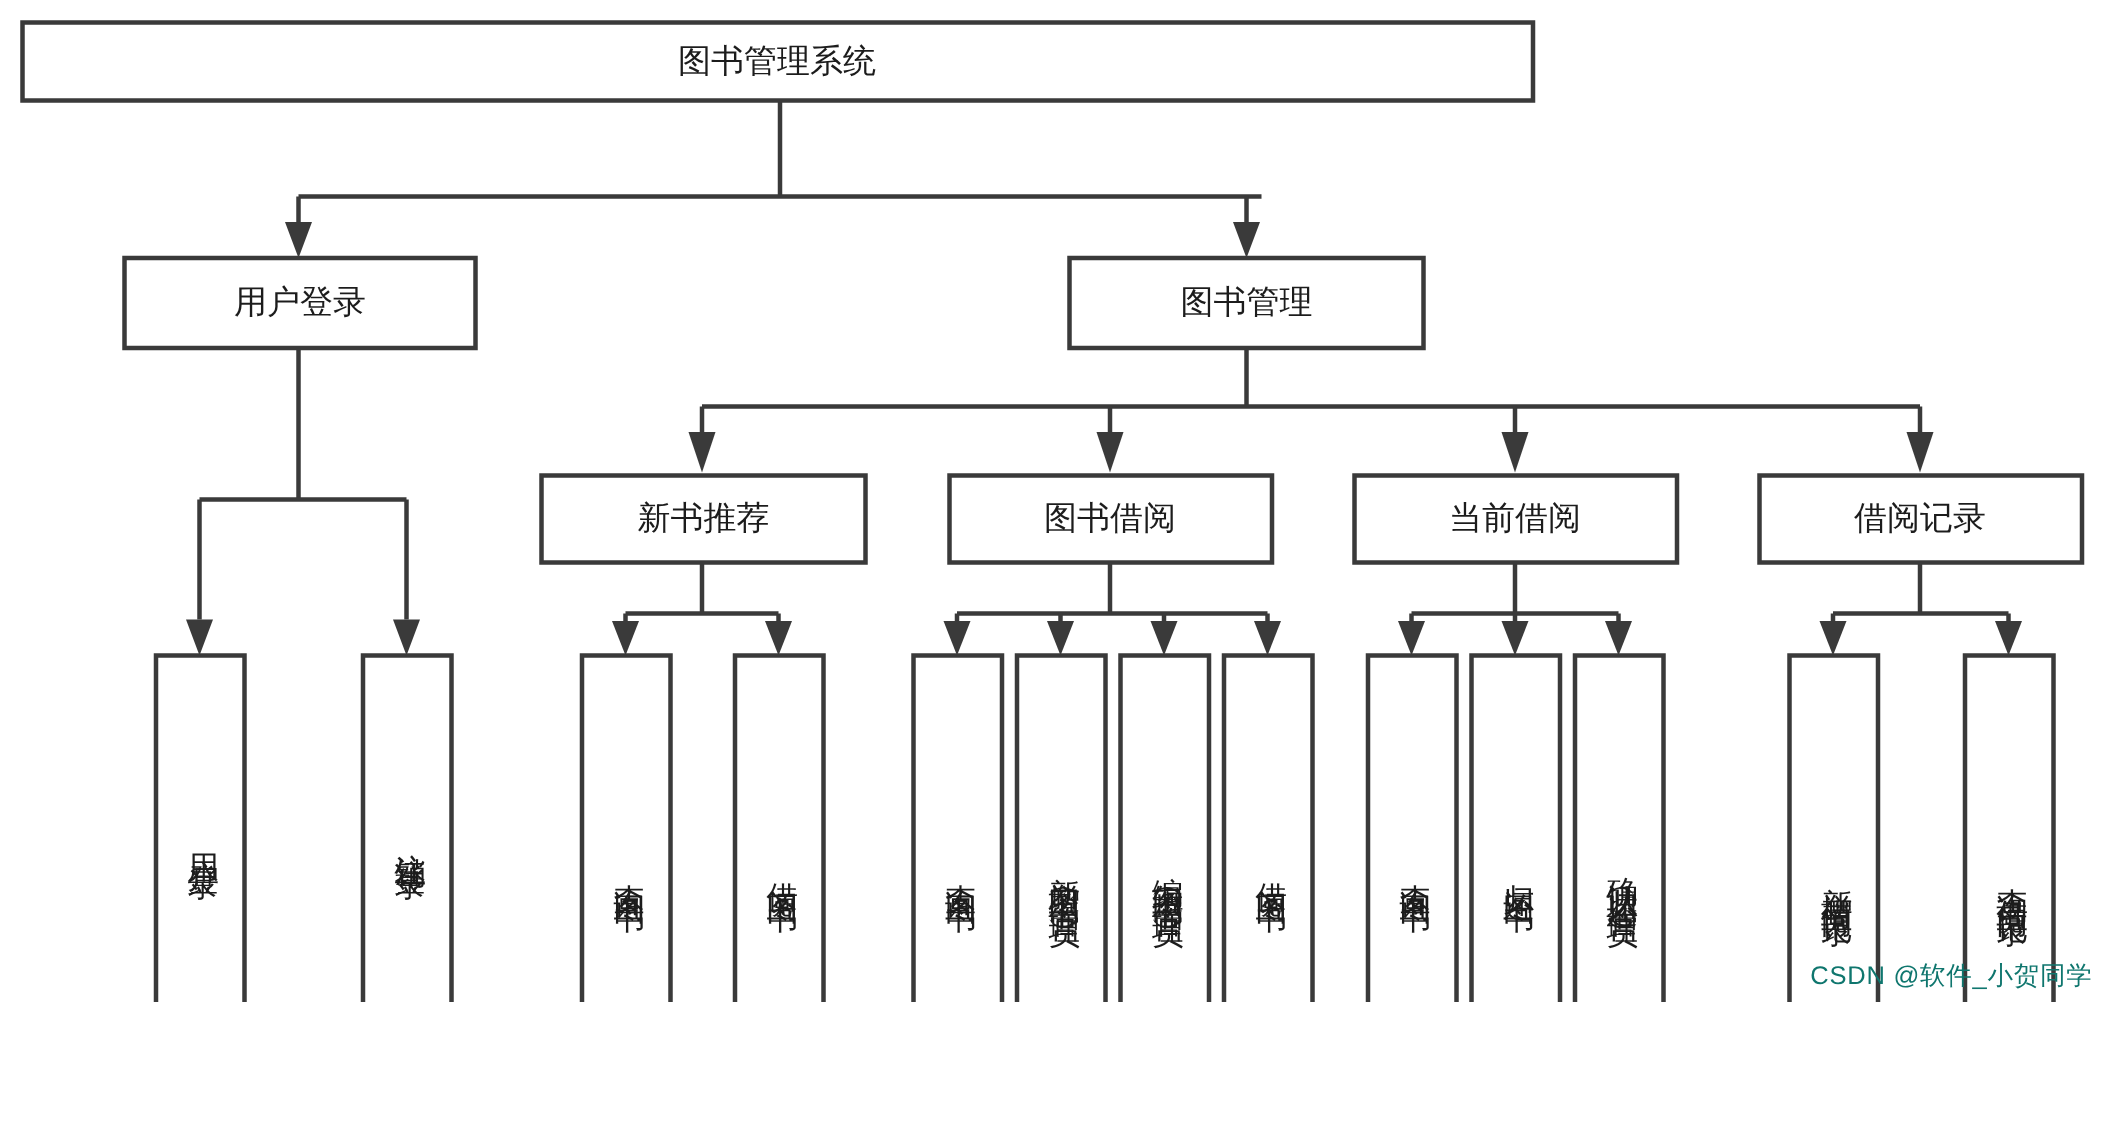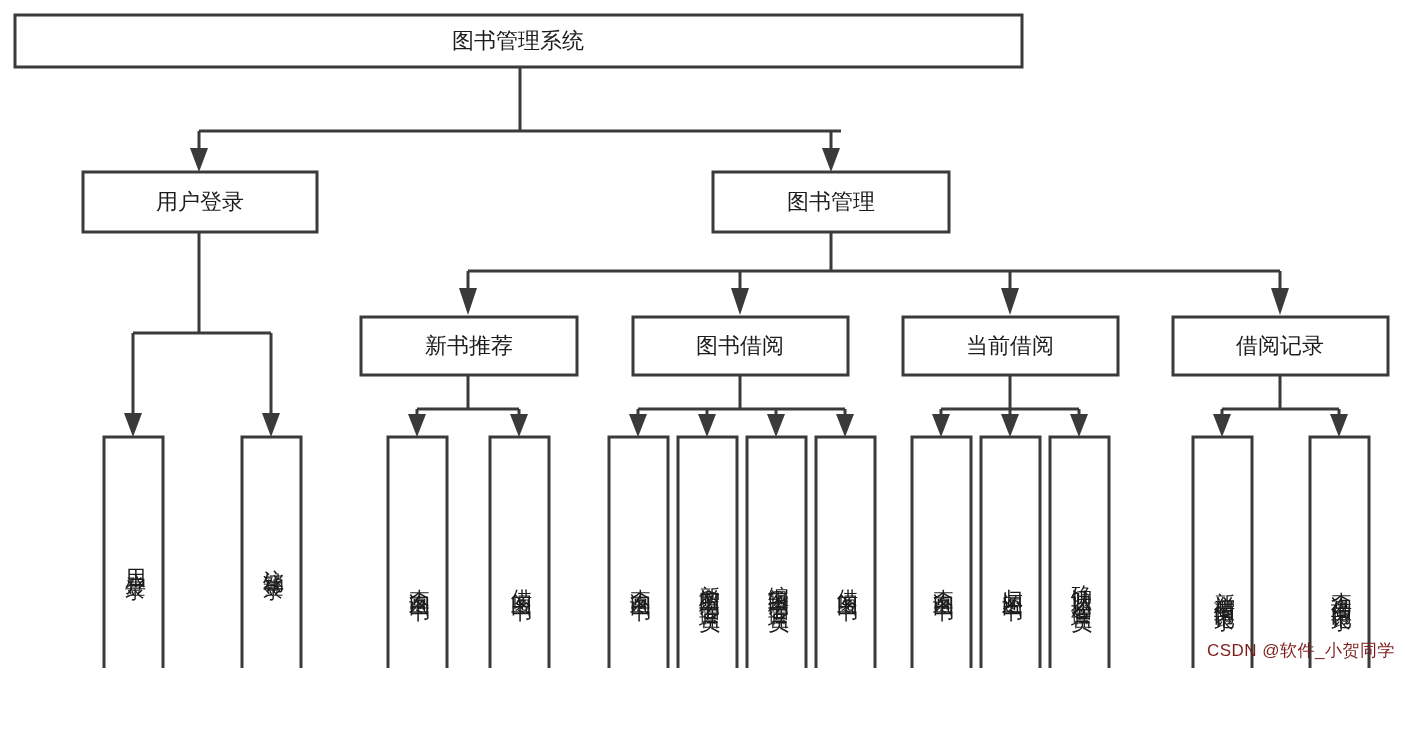--- a/index.html
+++ b/index.html
@@ -56,21 +56,21 @@
     letter-spacing: 4px;
     dominant-baseline: middle;
     text-anchor: middle;
   }
   .watermark {
     position: absolute;
     right: 10px;
     bottom: 6px;
     font-family: "Liberation Sans", "DejaVu Sans", sans-serif;
     font-size: 17px;
-    color: #7f1d1d;
+    color: #0f766e;
     letter-spacing: 0.5px;
     white-space: nowrap;
     pointer-events: none;
   }
 </style>
 </head>
 <body>
 
 <div id="diagram-root">
 

